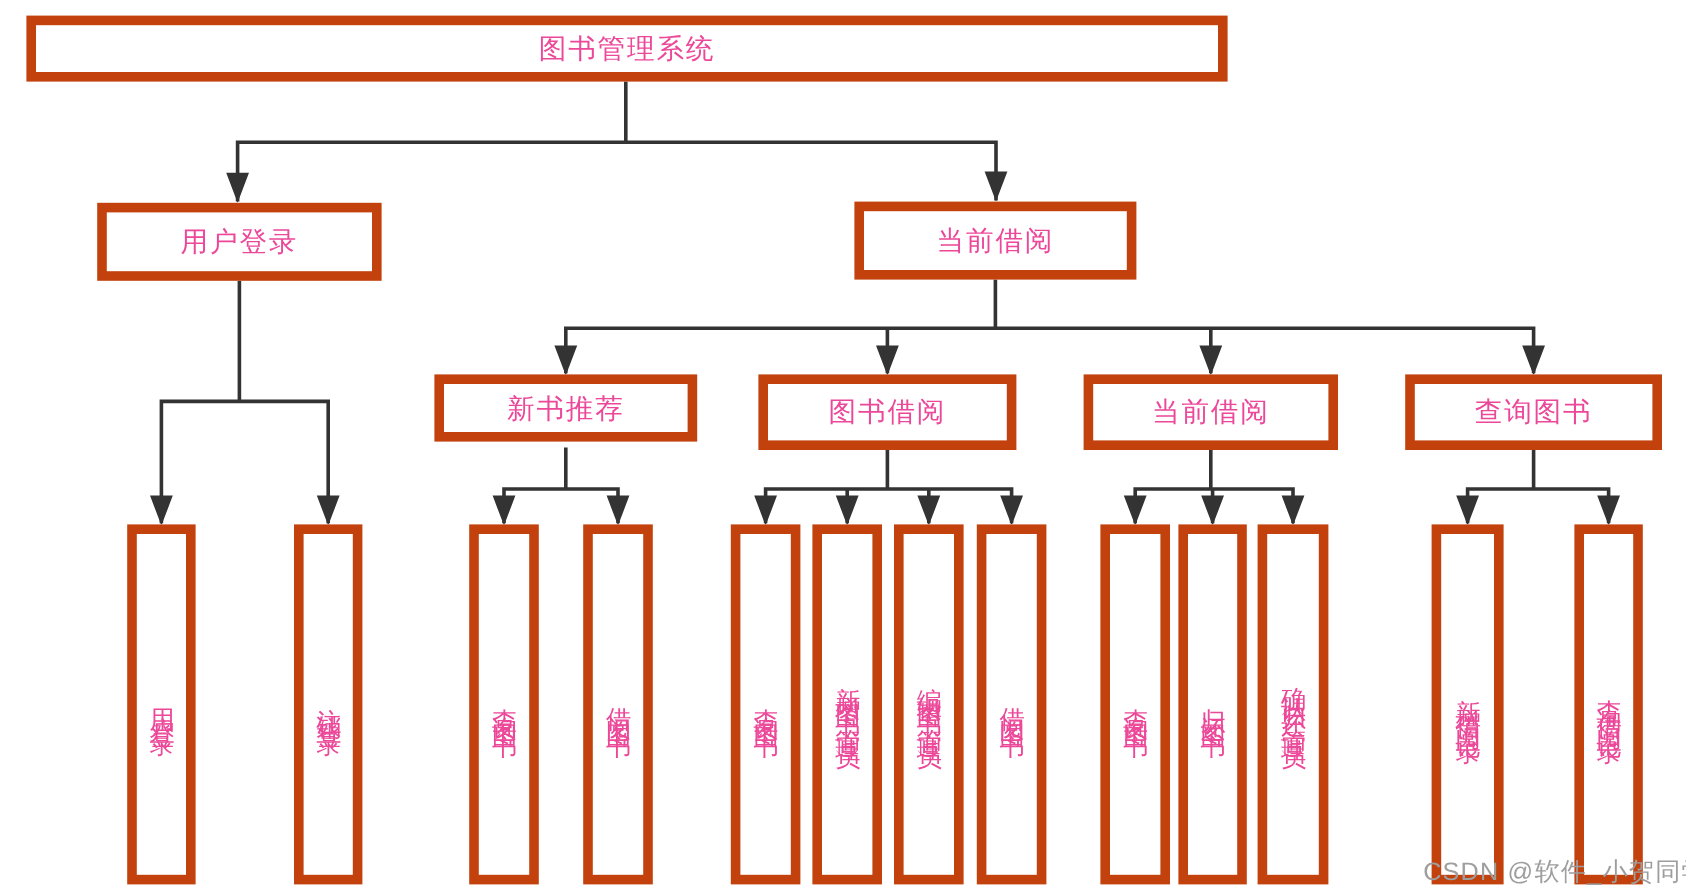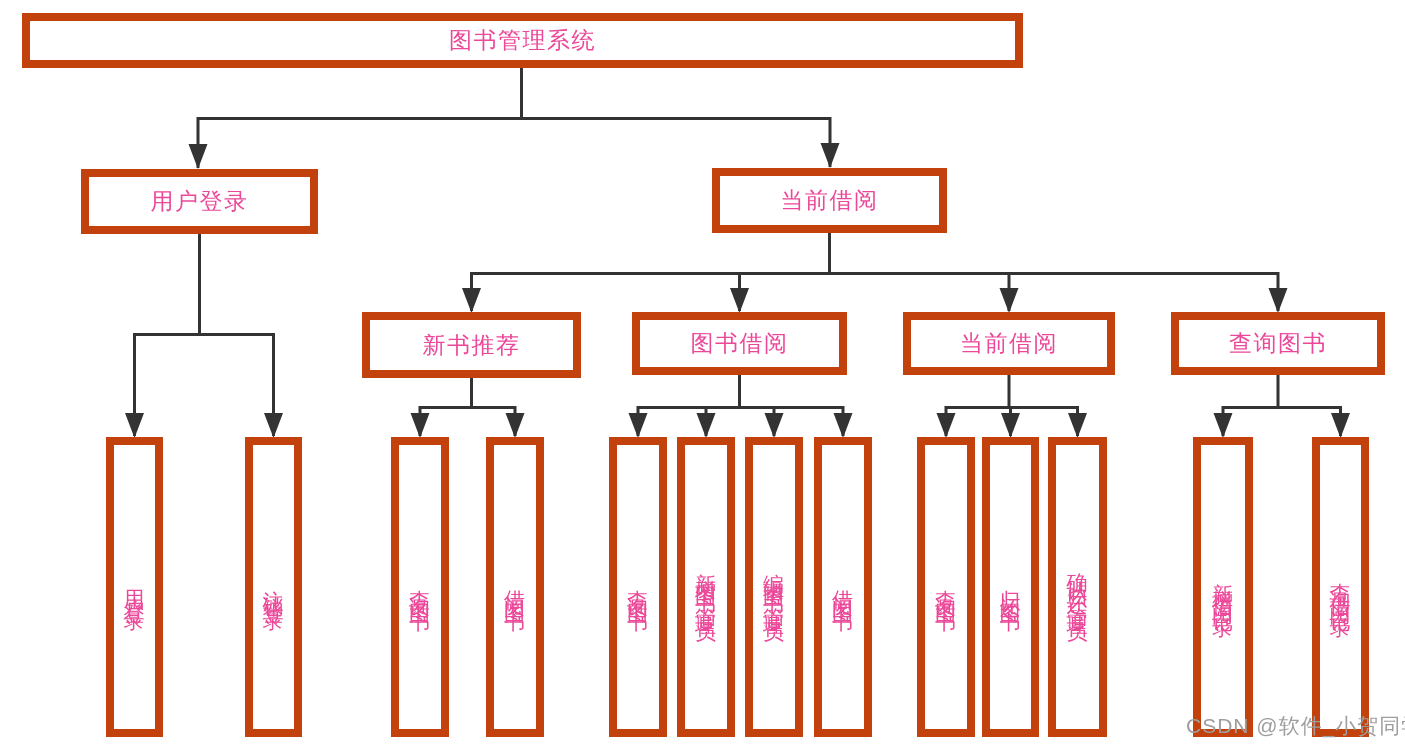--- a/index.html
+++ b/index.html
@@ -118,21 +118,21 @@
     <span class="h-label">图书管理系统</span>
   </div>
 
   <div class="box" style="left:81px; top:169px; width:237px; height:65px">
     <span class="h-label">用户登录</span>
   </div>
   <div class="box" style="left:712px; top:168px; width:235px; height:65px">
     <span class="h-label">当前借阅</span>
   </div>
 
-  <div class="box" style="left:362px; top:312px; width:219px; height:66px">
+  <div class="box" style="left:362px; top:312px; width:219px; height:56px">
     <span class="h-label">新书推荐</span>
   </div>
   <div class="box" style="left:903px; top:312px; width:212px; height:63px">
     <span class="h-label">当前借阅</span>
   </div>
   <div class="box" style="left:632px; top:312px; width:215px; height:63px">
     <span class="h-label">图书借阅</span>
   </div>
   <div class="box" style="left:1171px; top:312px; width:214px; height:63px">
     <span class="h-label">查询图书</span>

